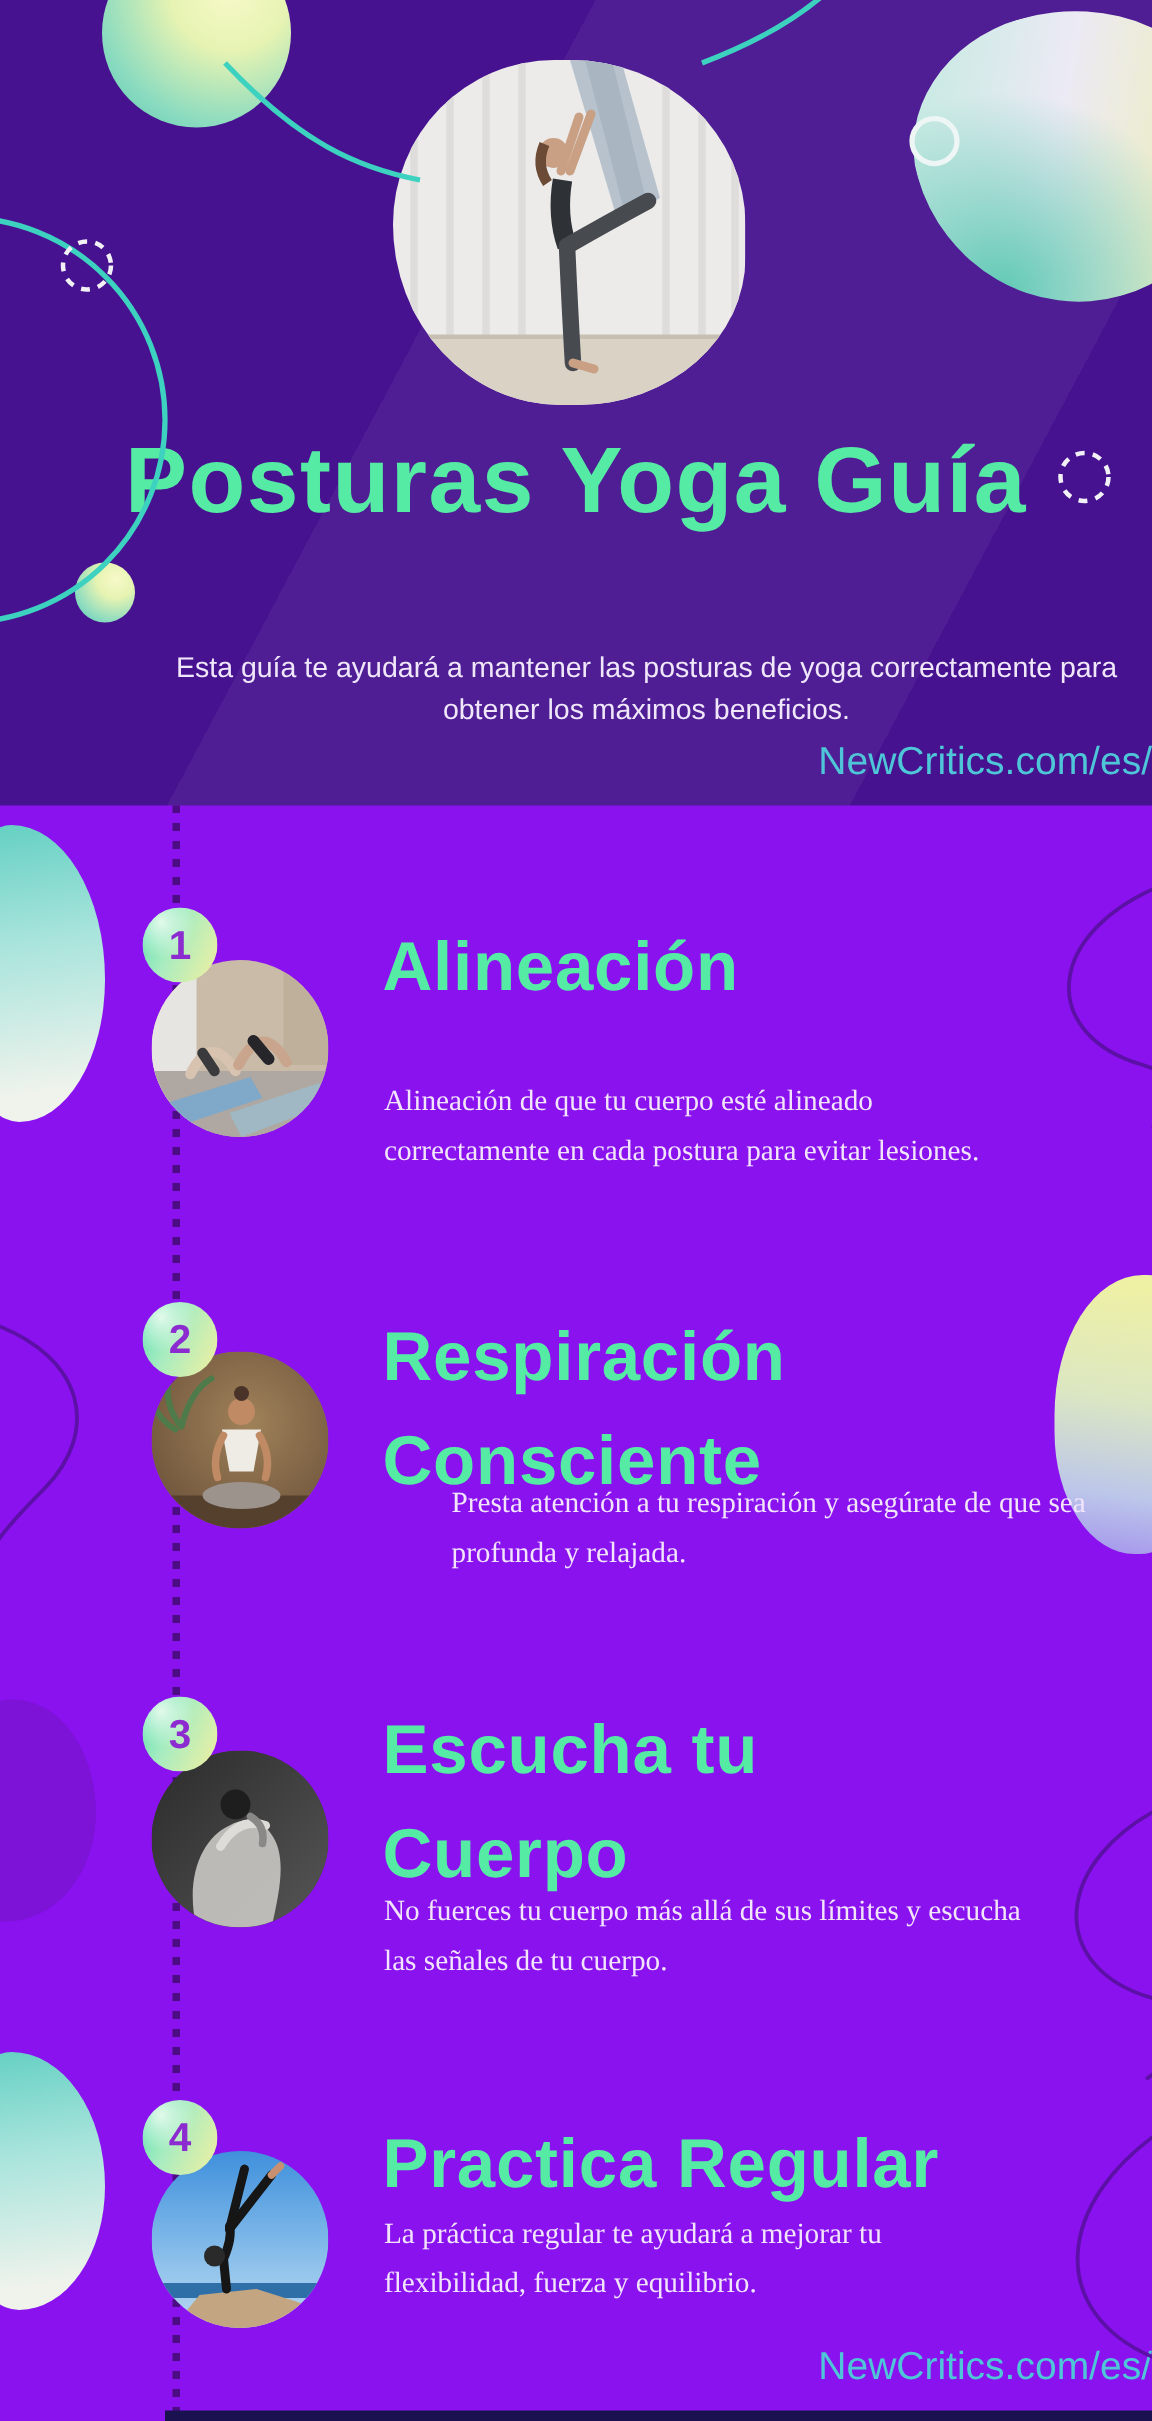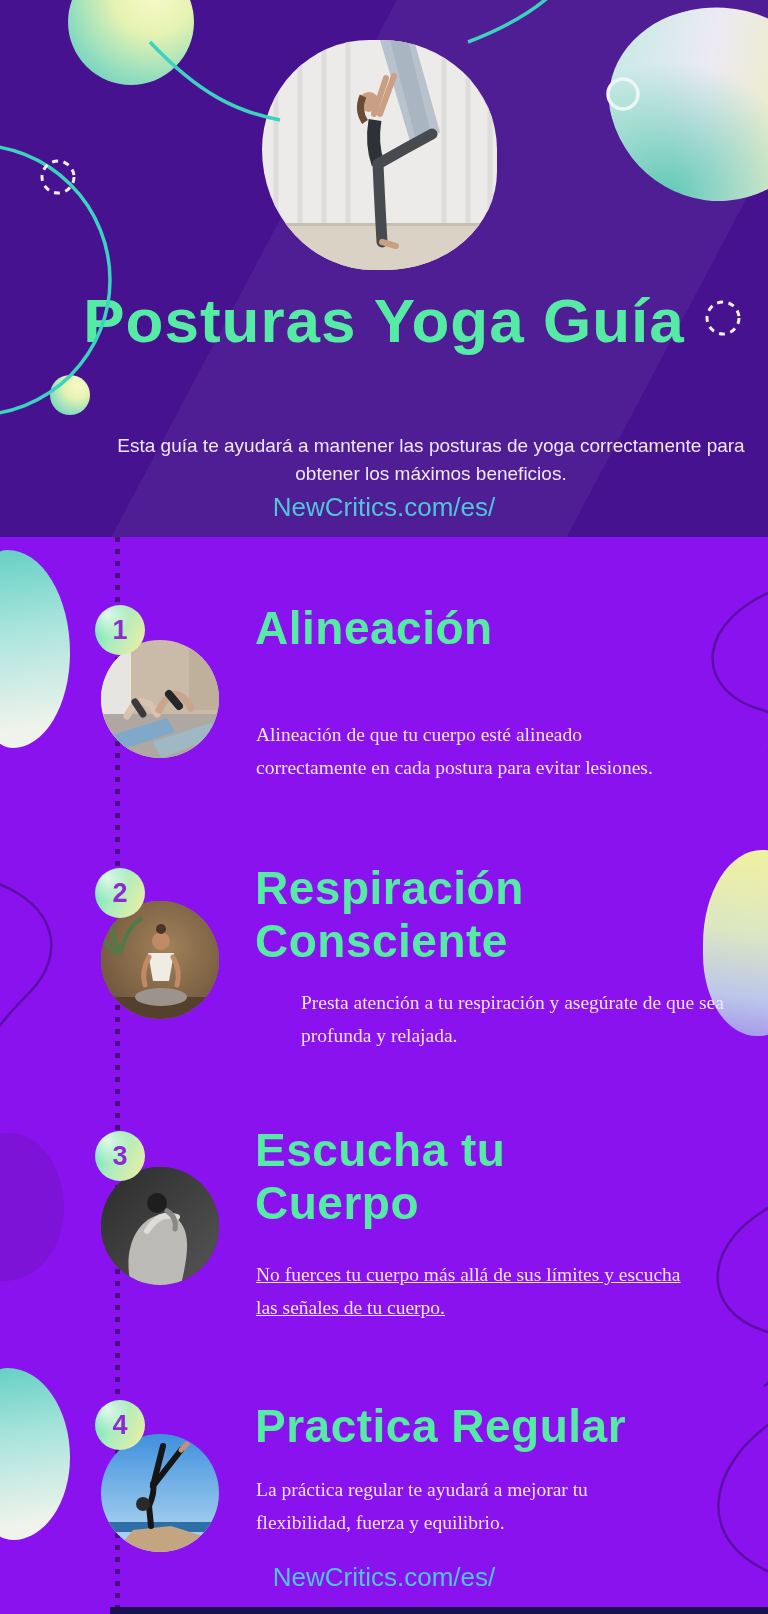--- a/index.html
+++ b/index.html
@@ -21,21 +21,21 @@
     background:
       radial-gradient(at 15% 88%, #5FC9B4 0%, rgba(95,201,180,0) 55%),
       linear-gradient(115deg,#BFEADF 0%,#ECEAF4 45%,#EDEFA0 100%);}
   .hero{position:absolute;left:262px;top:40px;width:235px;height:230px;overflow:hidden;
     border-radius:48% 52% 50% 50% / 50% 50% 45% 55%;}
   .hero svg{display:block;}
   .h-title{position:absolute;left:0;top:283px;width:768px;text-align:center;
     font-size:62px;line-height:76px;font-weight:bold;letter-spacing:1px;color:var(--title_green,#55EBA5);}
   .h-sub{position:absolute;left:64px;top:432px;width:640px;text-align:center;
     font-size:19px;line-height:28px;color:var(--subtitle_text,#F0E7FA);margin-left:47px;}
-  .h-link,.f-link{position:absolute;left:0;width:768px;text-align:center;
+  .h-link,.f-link{position:absolute;left:0;width:768px;text-align:right;
     font-size:26px;color:var(--link_teal,#4FC6D8);text-decoration:none;}
   .h-link{top:492px;}
   .f-link{top:1562px;}
   
   .decor-svg{position:absolute;left:0;top:0;z-index:1;pointer-events:none;}
   .lblob{position:absolute;left:-34px;width:104px;z-index:1;
     border-radius:40% 60% 55% 45% / 45% 52% 48% 55%;
     background:linear-gradient(172deg,#62CFC2 0%,#A8E4DC 40%,#EFF3EC 88%);}
   .lblob.b1{top:550px;height:198px;}
   .lblob.b2{top:1368px;height:172px;}
@@ -51,28 +51,28 @@
   .badge{position:absolute;left:95px;width:50px;height:50px;border-radius:50%;z-index:3;
     background:
       radial-gradient(at 25% 20%, #E2F9EA 0%, rgba(223,248,232,0) 42%),
       linear-gradient(115deg,#58E0B0 0%,#A8ECC0 42%,#F2F0A0 100%);
     display:flex;align-items:center;justify-content:center;
     font-weight:bold;font-size:27px;color:var(--badge_number,#8B2BD0);}
   .photo{position:absolute;left:101px;width:118px;height:118px;border-radius:50%;overflow:hidden;z-index:2;}
   .photo svg{display:block;}
   .s-title{position:absolute;left:255px;width:445px;z-index:2;
     font-size:46px;line-height:53px;font-weight:bold;letter-spacing:.5px;color:var(--title_green,#55EBA5);}
-  .s-title span{display:block;}
+  .s-title span{display:block;margin-top:16px;}
   .s-desc{position:absolute;left:256px;width:462px;z-index:2;
     font-family:"Liberation Serif","DejaVu Serif",serif;
     font-size:19.5px;line-height:33px;color:var(--body_text,#F2E4FB);}
   .s-desc span{display:block;}
   .b1p{top:605px;}  .p1p{top:640px;}  .t1p{top:602px;}  .d1p{top:718px;}
   .b2p{top:868px;}  .p2p{top:901px;}  .t2p{top:862px;}  .d2p{top:986px;margin-left:45px;}
-  .b3p{top:1131px;} .p3p{top:1167px;} .t3p{top:1124px;} .d3p{top:1258px;text-decoration:underline;}
+  .b3p{top:1131px;} .p3p{top:1167px;} .t3p{top:1124px;} .d3p{top:1258px;}
   .b4p{top:1400px;} .p4p{top:1434px;} .t4p{top:1400px;} .d4p{top:1473px;}
 </style>
 </head>
 <body>
 
 <div class="page">
 
   <div class="header">
     <div class="sheen"></div>
     <div class="sphere big"></div>

